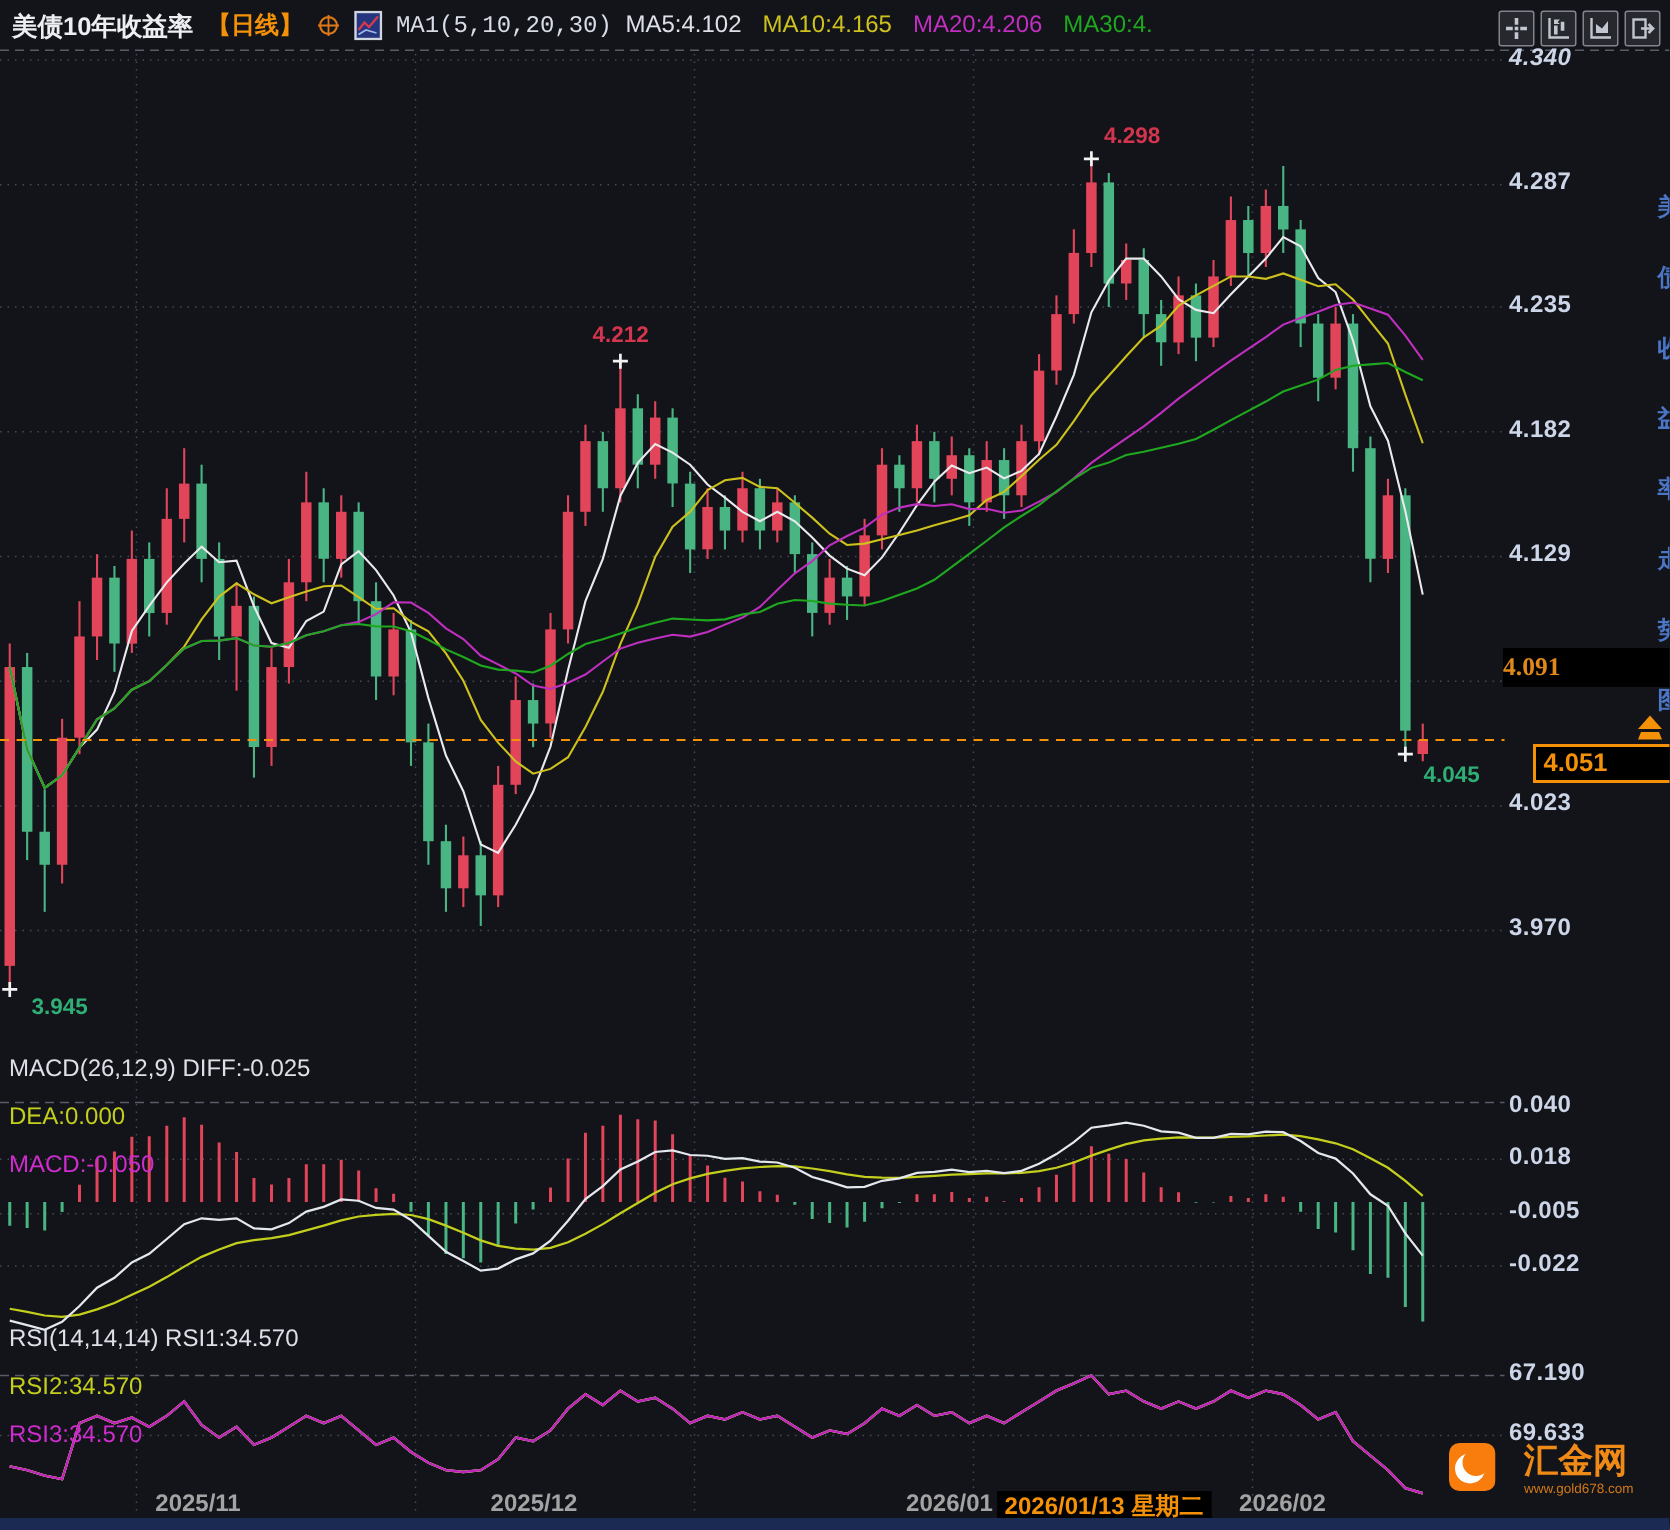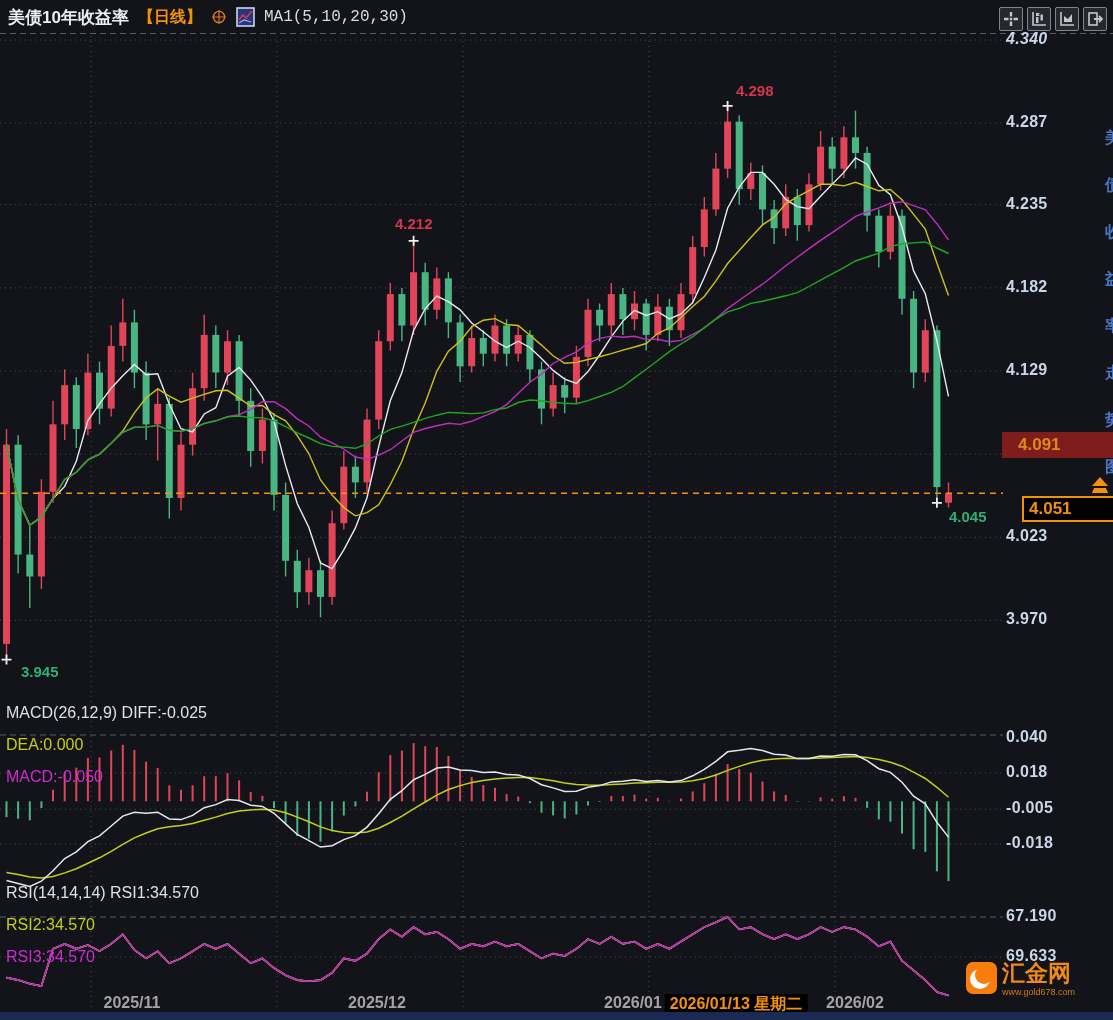--- a/index.html
+++ b/index.html
@@ -17,31 +17,31 @@
             display:flex;align-items:center;justify-content:center;box-sizing:border-box;cursor:pointer;}
   
   .ylab{position:absolute;left:1006px;width:100px;color:#ccd6e8;font-size:16px;font-weight:600;z-index:2;letter-spacing:.3px;}
   .ylab.covered{color:#cf8b2d;z-index:1;}
   .tlab{position:absolute;top:994px;transform:translateX(-50%);color:#a3a3a3;font-size:16px;font-weight:700;z-index:2;white-space:nowrap;}
   .tlab.hl{background:#000;color:#f49108;padding:0 5px;z-index:3;}
   .mlab{position:absolute;font-size:15px;font-weight:700;z-index:4;white-space:nowrap;}
   
   .ind-hdr{position:absolute;left:6px;display:flex;gap:14px;font-size:16px;z-index:5;white-space:nowrap;flex-direction:column;}
   
-  #high-badge{position:absolute;left:1002px;top:432px;width:111px;height:26px;background:#7f1d1d;
-              color:#e08818;font-size:17px;font-weight:700;line-height:26px;padding-left:16px;box-sizing:border-box;z-index:3;}
+  #high-badge{position:absolute;left:1002px;top:432px;width:111px;height:26px;background:#000000;
+              color:#e08818;font-size:17px;font-weight:700;line-height:26px;padding-left:0;box-sizing:border-box;z-index:3;font-family:Liberation Serif, serif;}
   #last-price-box{position:absolute;left:1002px;top:496px;width:102px;height:26px;background:#000;border:2px solid #f49108;
               color:#f49108;font-size:17px;font-weight:700;line-height:22px;padding-left:5px;box-sizing:border-box;z-index:4;margin-left:20px;}
   #up-arrow{position:absolute;left:1089px;top:476px;z-index:5;}
   
   #right-strip{position:absolute;left:1104px;top:35px;width:9px;height:973px;overflow:hidden;z-index:1;}
   .strip-glyph{position:absolute;left:1px;width:20px;color:#4b76c6;font-size:16px;font-weight:600;}
   
   #watermark{position:absolute;left:966px;top:962px;display:flex;z-index:5;}
-  #wm-text{margin-left:5px;}
+  #wm-text{margin-left:19px;}
   #wm-site{color:#ef8a16;font-size:23px;font-weight:700;line-height:23px;}
   #wm-url{color:#d07818;font-size:9px;margin-top:2px;}
   #taskbar-strip{position:absolute;left:0;top:1012px;width:1113px;height:8px;background:#1b2a52;z-index:7;}
 </style>
 </head>
 <body>
 
 <svg id="chart-svg" width="1113" height="1020">
     <defs>
       <clipPath id="cpMain">
@@ -352,20 +352,26 @@
       </svg>
   </span>
   <span style="display:flex;">
     <svg width="19" height="20" viewBox="0 0 19 20">
         <rect x="1" y="1" width="17" height="18" fill="#25357e" stroke="#cfd6e2" stroke-width="1.6"></rect>
         <polyline points="3,13 7,8 10,11 16,4" fill="none" stroke="#d23a4e" stroke-width="1.6"></polyline>
         <polyline points="3,16 8,13 15,15" fill="none" stroke="#9fb4e8" stroke-width="1.2"></polyline>
       </svg>
   </span>
   <span class="t-ma-set">MA1(5,10,20,30)</span>
+  <span id="ma-values" style="display:flex;gap:14px;">
+      <span class="t-ma" style="color: rgb(221, 224, 232);">MA5:4.102</span>
+      <span class="t-ma" style="color: rgb(205, 193, 29);">MA10:4.165</span>
+      <span class="t-ma" style="color: rgb(193, 47, 193);">MA20:4.206</span>
+      <span class="t-ma" style="color: rgb(31, 168, 31);">MA30:4.</span>
+    </span>
 </div>
 
 <div id="toolbar">
   <div class="tool-btn">
     <svg width="18" height="18" viewBox="0 0 18 18">
         <path d="M9 2v4.5M9 11.5V16M2 9h4.5M11.5 9H16" stroke="#c2c6ce" stroke-width="2.4" fill="none"></path>
         <rect x="7.8" y="7.8" width="2.4" height="2.4" fill="#c2c6ce"></rect>
       </svg>
   </div>
   <div class="tool-btn">
@@ -441,24 +447,24 @@
 <div class="ylab" style="top: 113px;">4.287</div>
 <div class="ylab" style="top: 195px;">4.235</div>
 <div class="ylab" style="top: 278px;">4.182</div>
 <div class="ylab" style="top: 361px;">4.129</div>
 <div class="ylab covered" style="top: 444px;">4.076</div>
 <div class="ylab" style="top: 527px;">4.023</div>
 <div class="ylab" style="top: 610px;">3.970</div>
 <div class="ylab" style="top: 728px;">0.040</div>
 <div class="ylab" style="top: 763px;">0.018</div>
 <div class="ylab" style="top: 799px;">-0.005</div>
-<div class="ylab" style="top: 834px;">-0.018</div>
+<div class="ylab" style="top: 834px;">-0.022</div>
 <div class="ylab" style="top: 907px;">67.190</div>
 <div class="ylab" style="top: 947px;">69.633</div>
 <div class="tlab" style="left: 132px;">2025/11</div>
-<div class="tlab" style="left: 377px;">2025/12</div>
+<div class="tlab" style="left: 356px;">2025/12</div>
 <div class="tlab" style="left: 633px;">2026/01</div>
 <div class="tlab hl" style="left: 736px;">2026/01/13 星期二</div>
 <div class="tlab" style="left: 855px;">2026/02</div>
 <div class="mlab" style="left: 736px; top: 82px; color: rgb(212, 53, 78);">4.298</div>
 <div class="mlab" style="left: 395px; top: 215px; color: rgb(212, 53, 78);">4.212</div>
 <div class="mlab" style="left: 21px; top: 663px; color: rgb(47, 174, 118);">3.945</div>
 <div class="mlab" style="left: 949px; top: 508px; color: rgb(47, 174, 118);">4.045</div>
 
 </body></html>

